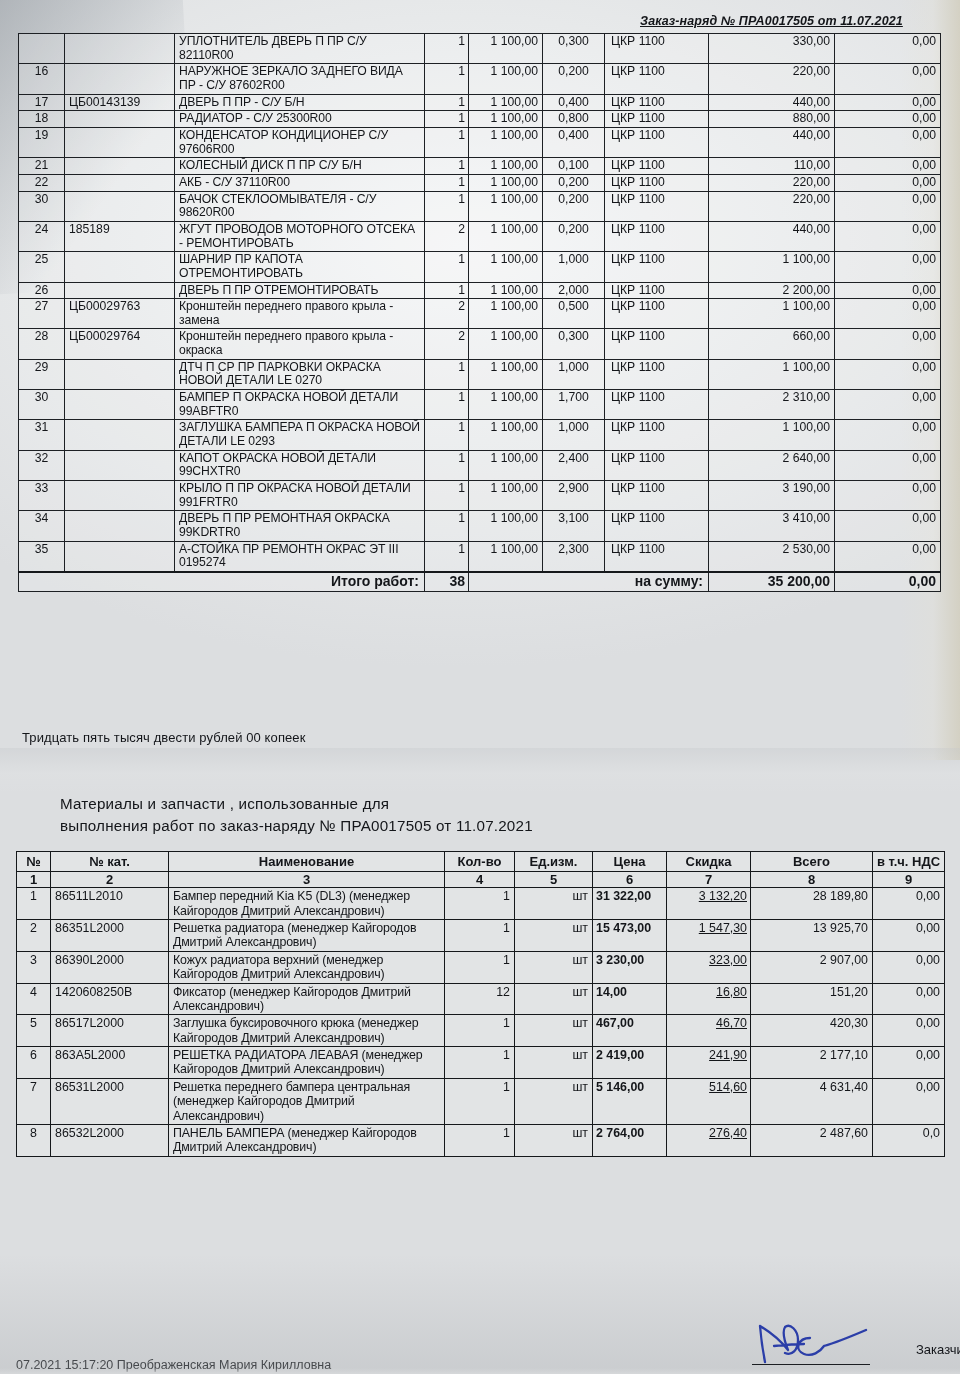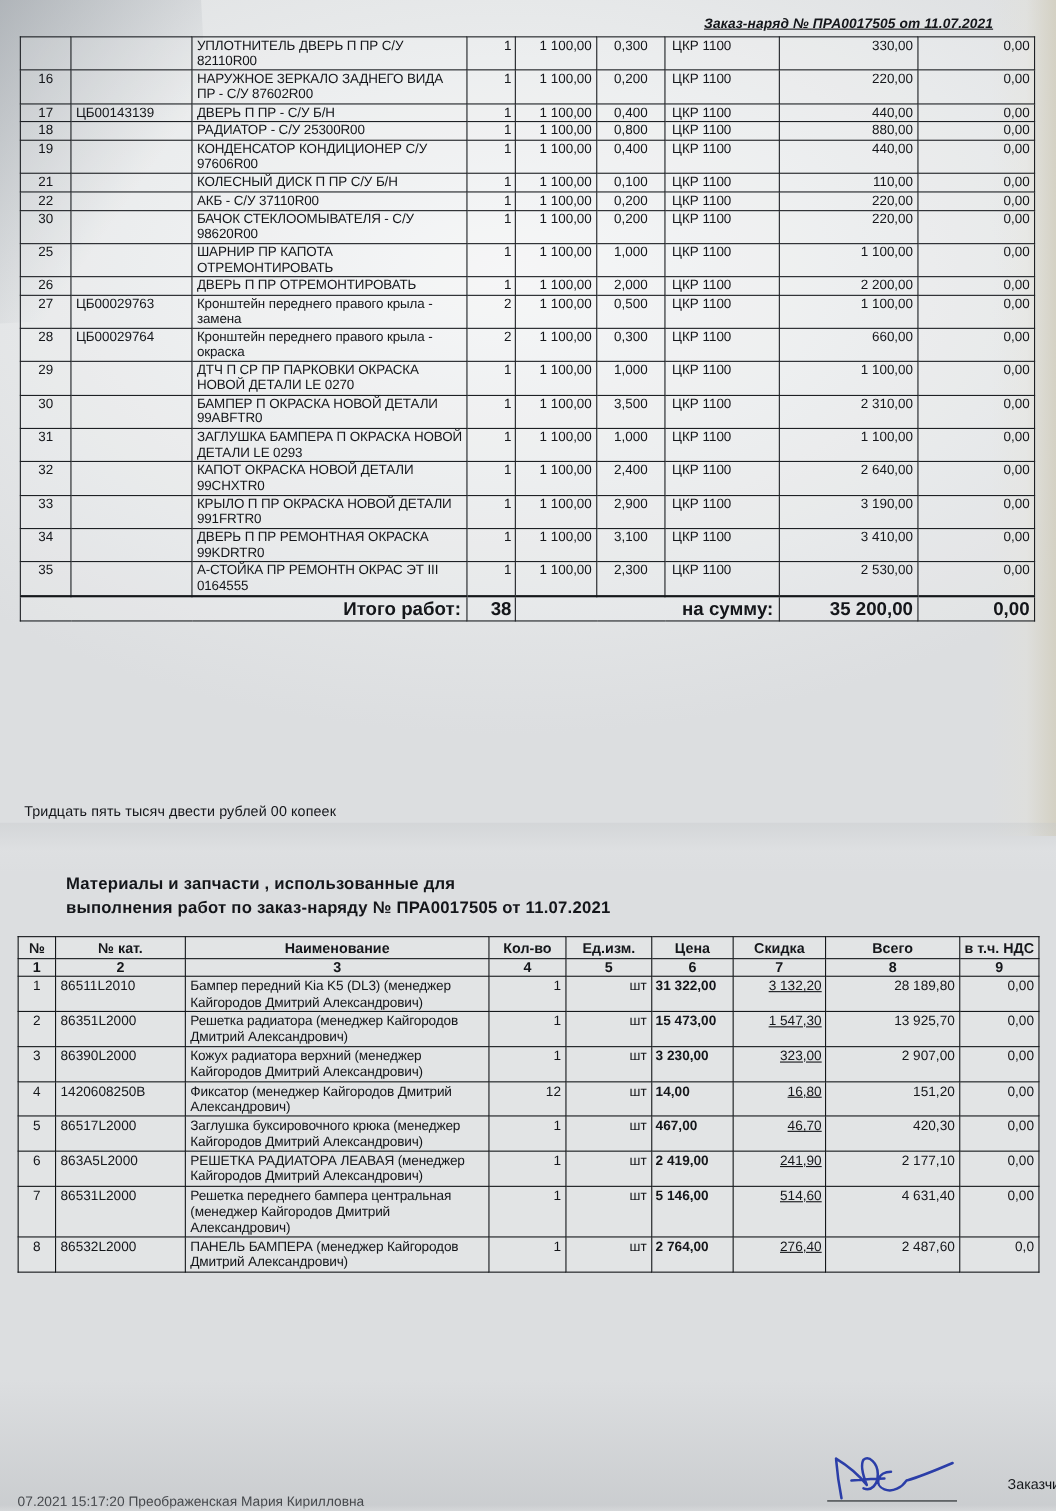--- a/index.html
+++ b/index.html
@@ -58,39 +58,39 @@
   .works td.num{text-align:center;vertical-align:top;padding-top:1px;}
   .works td.art{padding-left:4px;}
   .works td.name{padding-left:4px;letter-spacing:-.1px;}
   .works td.qty{text-align:right;padding-right:3px;}
   .works td.price{text-align:right;padding-right:4px;}
   .works td.hours{text-align:center;}
   .works td.code{text-align:left;padding-left:6px;}
   .works td.total{text-align:right;padding-right:4px;}
   .works td.nds{text-align:right;padding-right:4px;}
   .works tr.totrow td{
-    font-weight:bold;font-size:17px;padding-top:1px;padding-bottom:1px;
+    font-weight:bold;font-size:14px;padding-top:1px;padding-bottom:1px;
     border-top:2px solid #15181b;
   }
   .works tr.totrow td.lbl{text-align:right;padding-right:5px;}
   .works tr.totrow td.sumlbl{text-align:right;padding-right:5px;}
   .col-a{width:46px}.col-b{width:110px}.col-c{width:250px}
   .col-d{width:44px}.col-e{width:74px}.col-f{width:62px}
   .col-g{width:104px}.col-h{width:126px}.col-i{width:106px}
 
   
   .in-words{
     position:absolute;left:22px;top:730px;
     font-size:13px;letter-spacing:.1px;
   }
 
   
   .mat-title{
     position:absolute;left:60px;top:793px;
-    font-size:15.2px;font-weight:bold;line-height:1.45;
+    font-size:15.2px;font-weight:normal;line-height:1.45;
     letter-spacing:.2px;
   }
   .mat-title .l2{display:block;}
 
   
   .mat-wrap{position:absolute;left:16px;top:851px;width:928px;}
   .mat{width:928px;}
   .mat td,.mat th{
     border:1px solid #15181b;
     font-size:12.4px;line-height:1.16;
@@ -243,20 +243,31 @@
           <td class="art"></td>
           <td class="name">БАЧОК СТЕКЛООМЫВАТЕЛЯ - С/У 98620R00</td>
           <td class="qty">1</td>
           <td class="price">1 100,00</td>
           <td class="hours">0,200</td>
           <td class="code">ЦКР 1100</td>
           <td class="total">220,00</td>
           <td class="nds">0,00</td>
         </tr>
         <tr>
+          <td class="num">24</td>
+          <td class="art">185189</td>
+          <td class="name">ЖГУТ ПРОВОДОВ МОТОРНОГО ОТСЕКА - РЕМОНТИРОВАТЬ</td>
+          <td class="qty">2</td>
+          <td class="price">1 100,00</td>
+          <td class="hours">0,200</td>
+          <td class="code">ЦКР 1100</td>
+          <td class="total">440,00</td>
+          <td class="nds">0,00</td>
+        </tr>
+        <tr>
           <td class="num">25</td>
           <td class="art"></td>
           <td class="name">ШАРНИР ПР КАПОТА ОТРЕМОНТИРОВАТЬ</td>
           <td class="qty">1</td>
           <td class="price">1 100,00</td>
           <td class="hours">1,000</td>
           <td class="code">ЦКР 1100</td>
           <td class="total">1 100,00</td>
           <td class="nds">0,00</td>
         </tr>
@@ -303,21 +314,21 @@
           <td class="code">ЦКР 1100</td>
           <td class="total">1 100,00</td>
           <td class="nds">0,00</td>
         </tr>
         <tr>
           <td class="num">30</td>
           <td class="art"></td>
           <td class="name">БАМПЕР П ОКРАСКА НОВОЙ ДЕТАЛИ 99ABFTR0</td>
           <td class="qty">1</td>
           <td class="price">1 100,00</td>
-          <td class="hours">3,500</td>
+          <td class="hours">1,700</td>
           <td class="code">ЦКР 1100</td>
           <td class="total">2 310,00</td>
           <td class="nds">0,00</td>
         </tr>
         <tr>
           <td class="num">31</td>
           <td class="art"></td>
           <td class="name">ЗАГЛУШКА БАМПЕРА П ОКРАСКА НОВОЙ ДЕТАЛИ LE  0293</td>
           <td class="qty">1</td>
           <td class="price">1 100,00</td>
@@ -355,21 +366,21 @@
           <td class="qty">1</td>
           <td class="price">1 100,00</td>
           <td class="hours">3,100</td>
           <td class="code">ЦКР 1100</td>
           <td class="total">3 410,00</td>
           <td class="nds">0,00</td>
         </tr>
         <tr>
           <td class="num">35</td>
           <td class="art"></td>
-          <td class="name">А-СТОЙКА ПР РЕМОНТН ОКРАС ЭТ III 0164555</td>
+          <td class="name">А-СТОЙКА ПР РЕМОНТН ОКРАС ЭТ III 0195274</td>
           <td class="qty">1</td>
           <td class="price">1 100,00</td>
           <td class="hours">2,300</td>
           <td class="code">ЦКР 1100</td>
           <td class="total">2 530,00</td>
           <td class="nds">0,00</td>
         </tr>
         <tr class="totrow">
           <td class="lbl" colspan="3">Итого работ:</td>
           <td class="qty" colspan="1">38</td>

